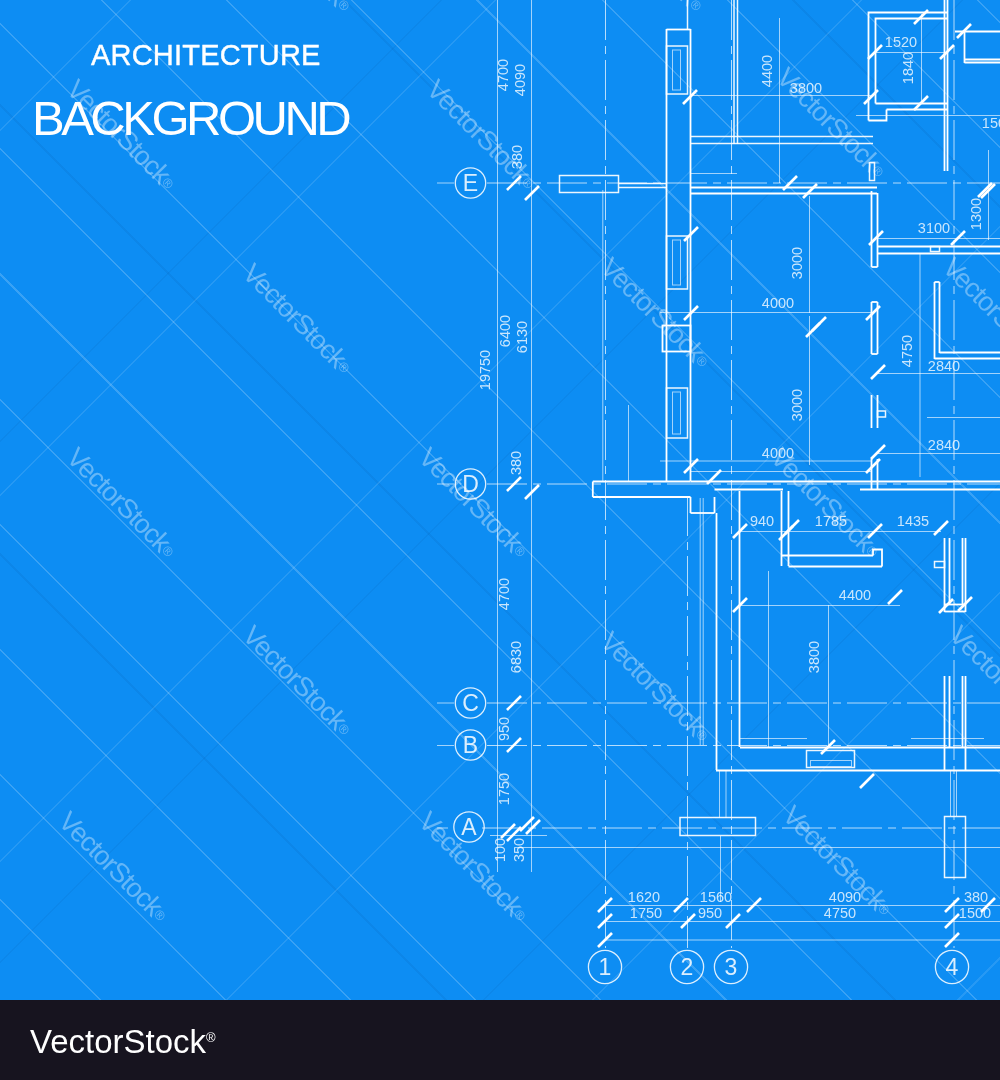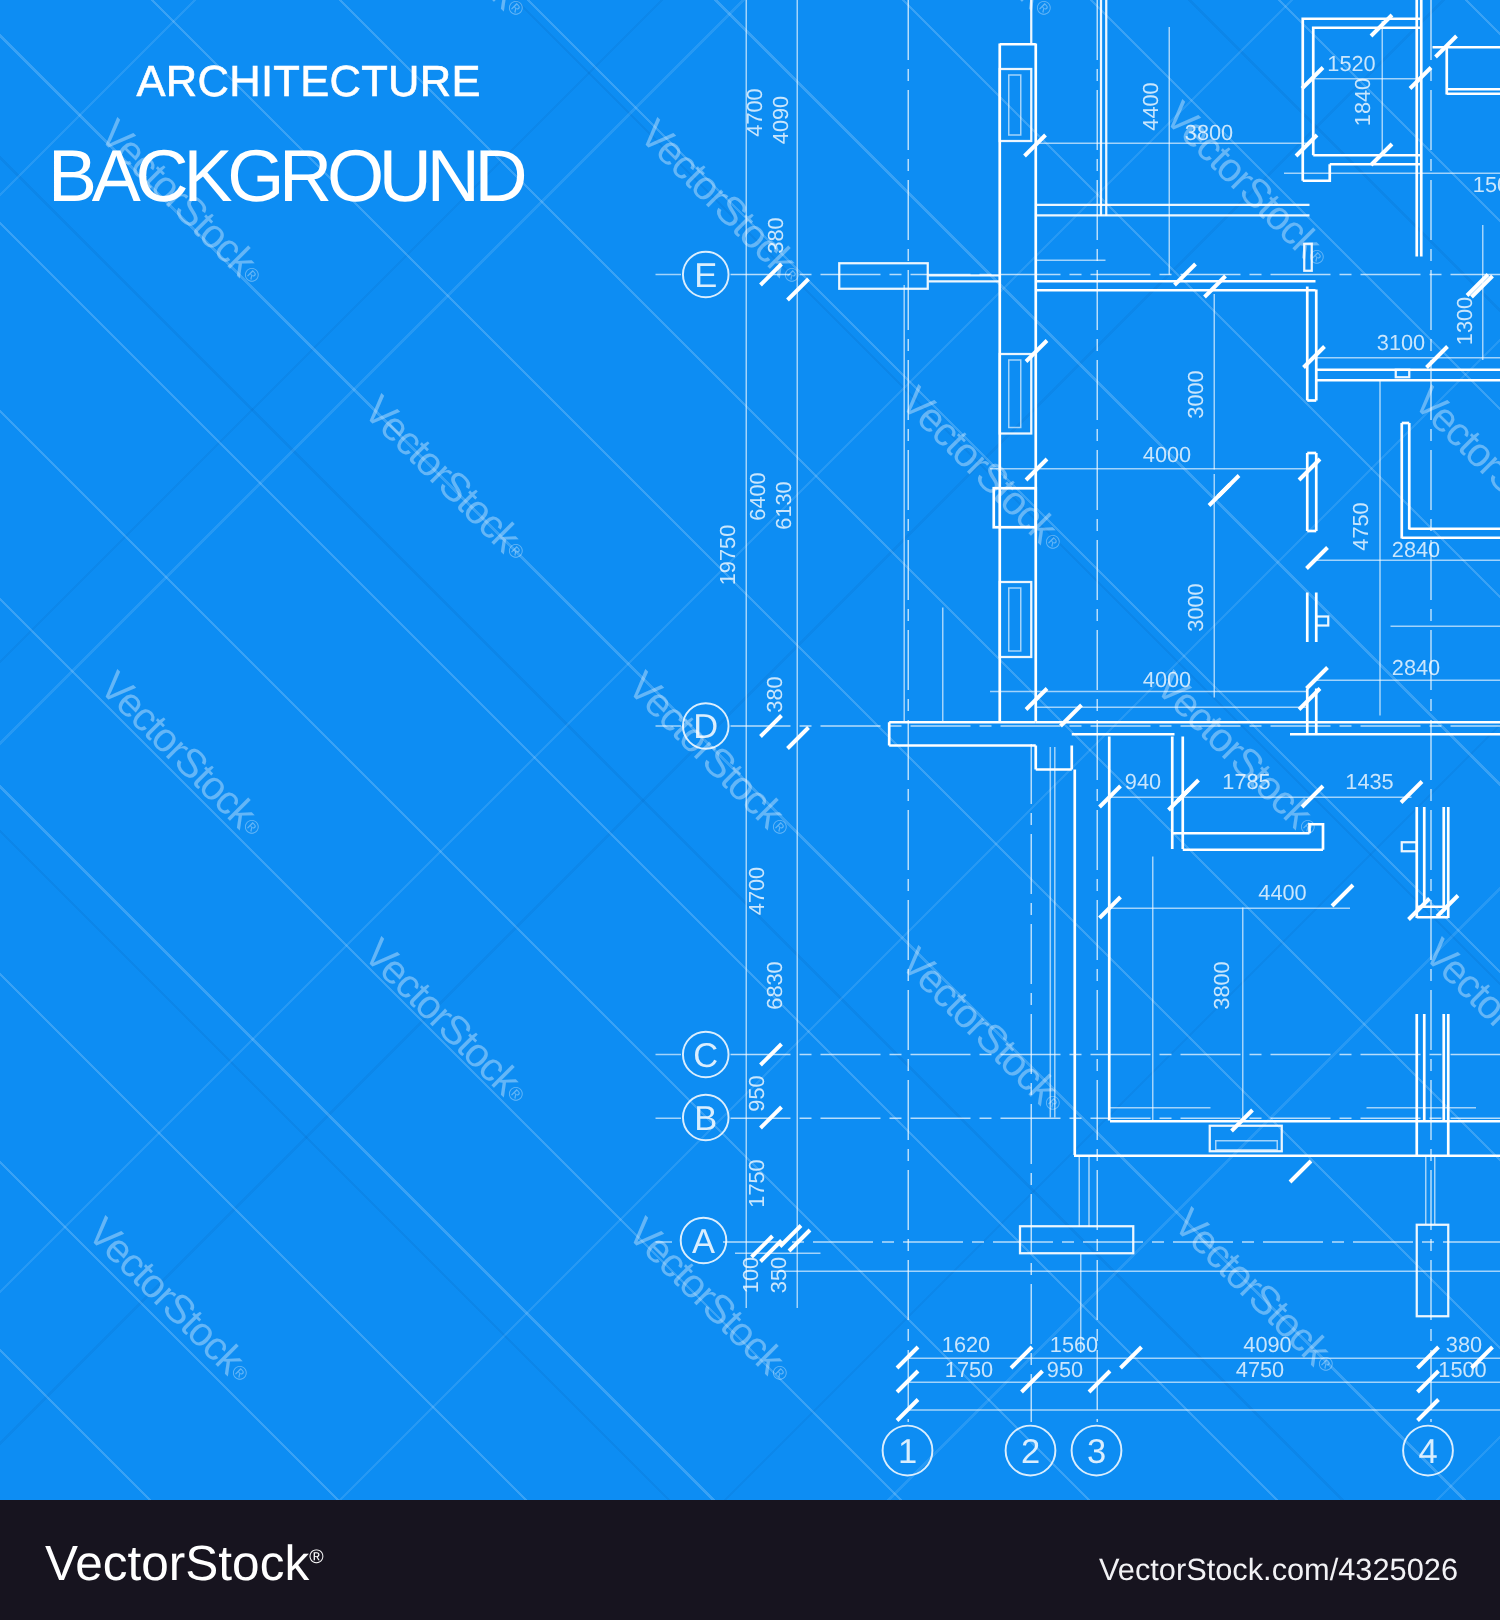--- a/index.html
+++ b/index.html
@@ -548,14 +548,13 @@
 <path class="tick" d="M981 912 l14 -14"></path>
       <path class="tick" d="M598 947 l14 -14"></path>
 <path class="tick" d="M945 947 l14 -14"></path>
 </g>
 </svg>
 
 <div class="footer">
 
 <div class="flogo">Vector<b>Stock</b><span class="r">®</span></div>
 
-<div class="furl">VectorStock.com/4325026</div>
 </div>
 
 </body></html>

